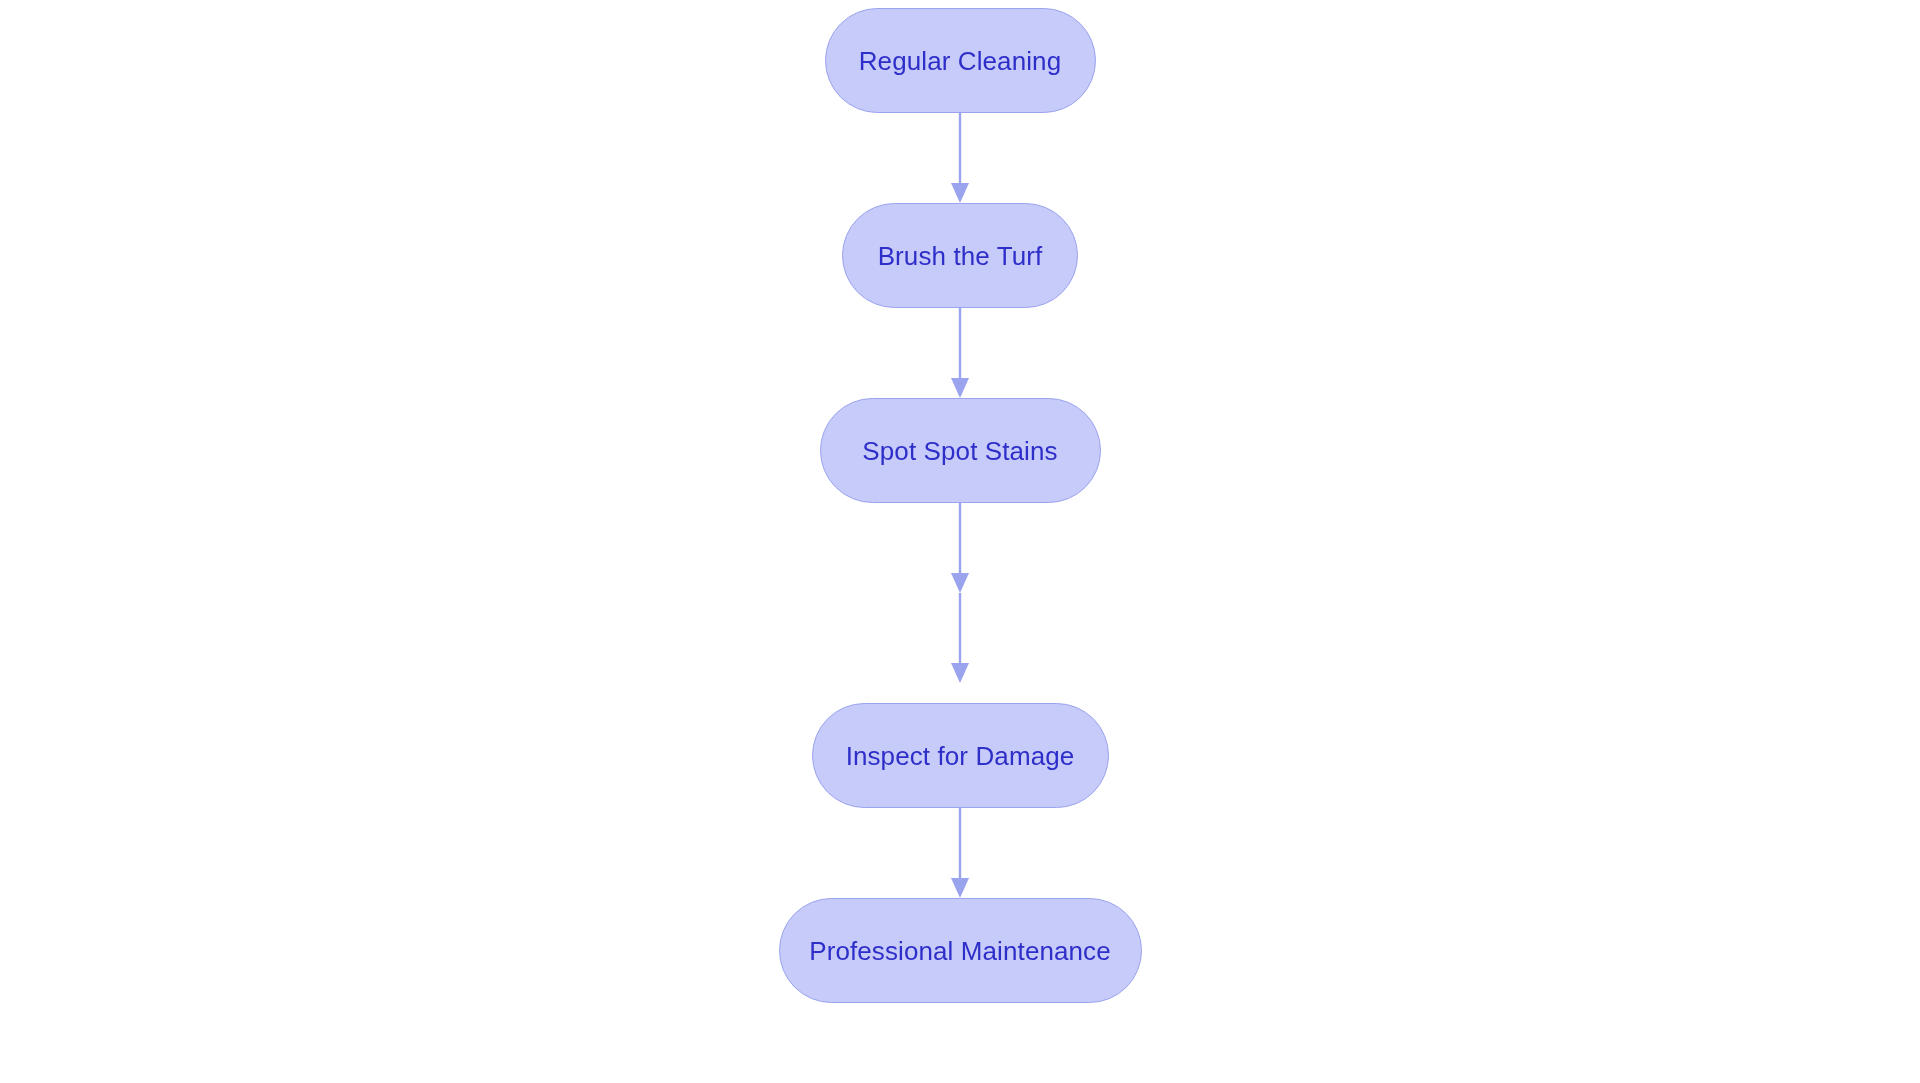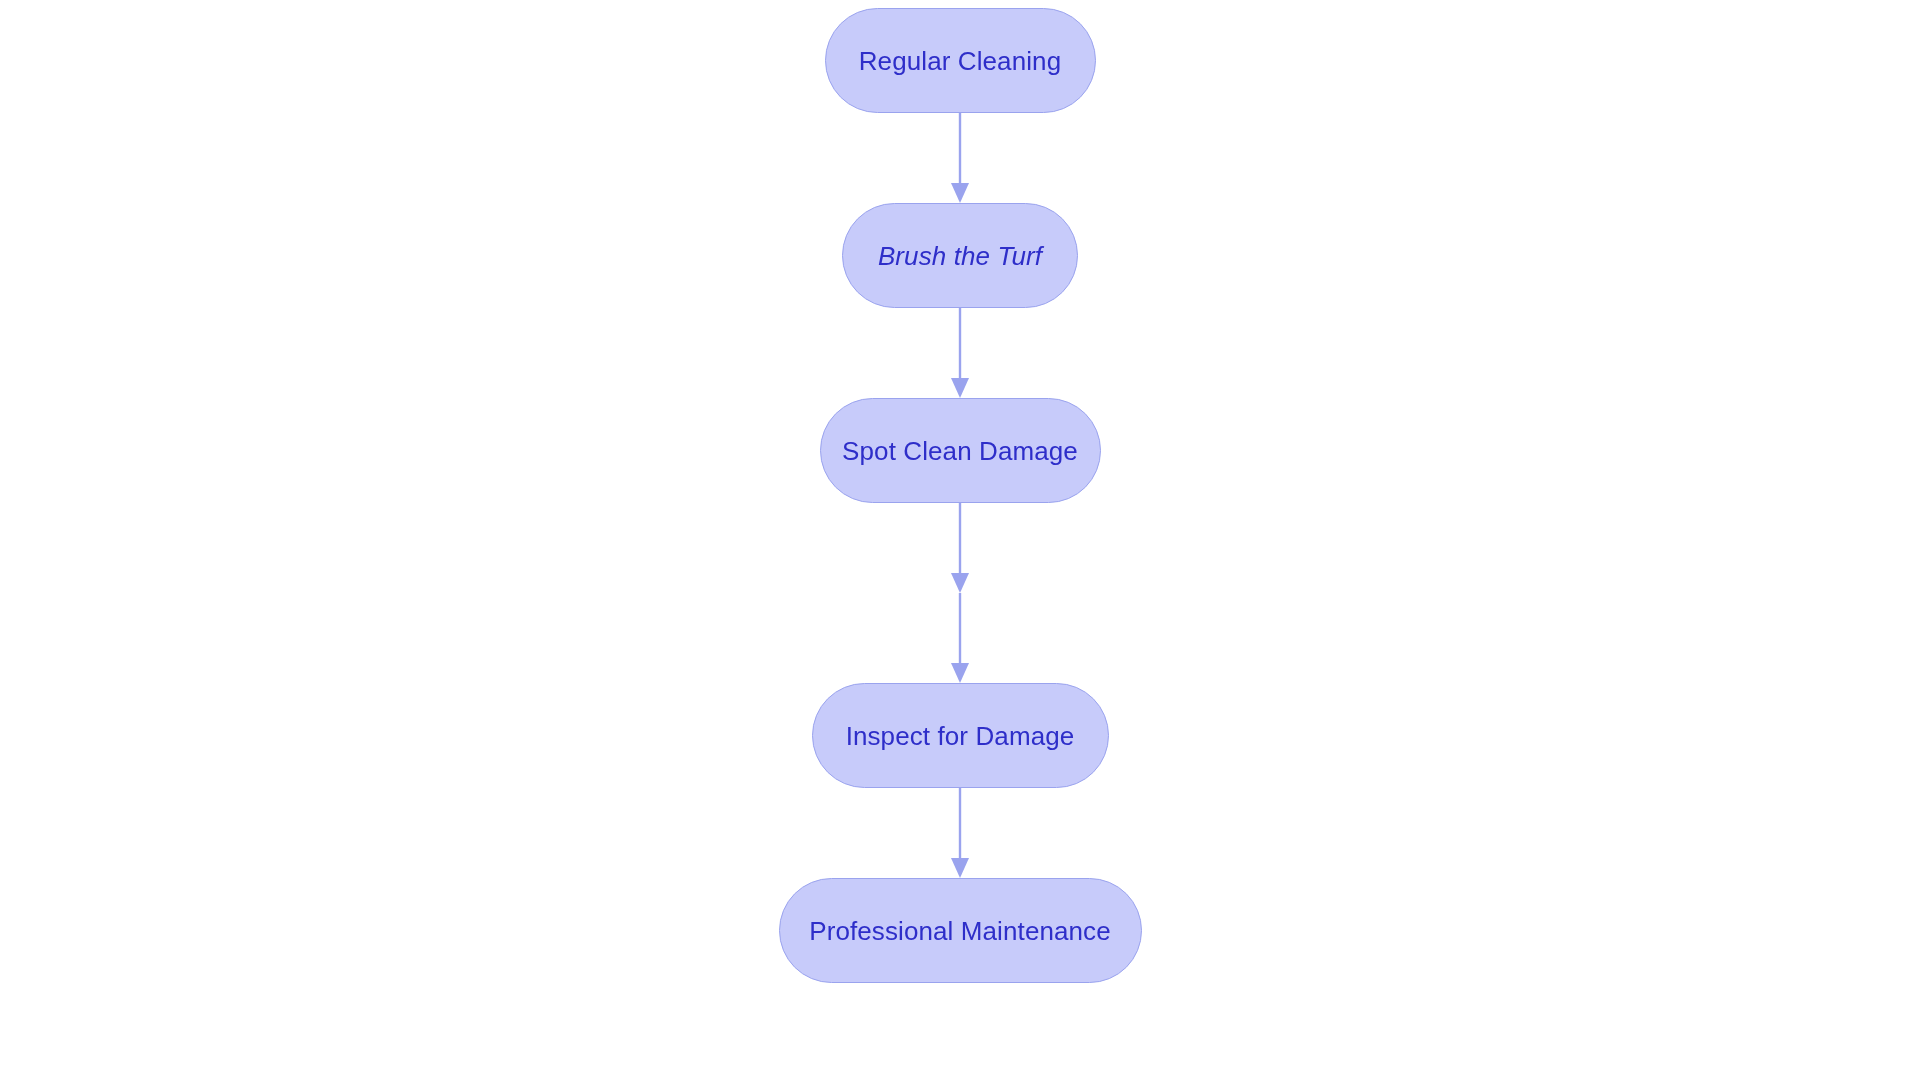--- a/index.html
+++ b/index.html
@@ -52,24 +52,24 @@
     font-size: 26px;
     font-weight: 400;
     line-height: 1;
     letter-spacing: 0.1px;
     white-space: nowrap;
     font-family: "Liberation Sans", "DejaVu Sans", sans-serif;
   }
 
   
   .n0 { width: 271px; }
-  .n1 { width: 236px; font-style: italic; }
+  .n1 { width: 236px; }
   .n2 { width: 281px; }
   .n3 { width: 262px; }
-  .n4 { width: 297px; }
+  .n4 { width: 297px; margin-top: 20px; }
   .n5 { width: 363px; }
 
   .connector {
     flex: 0 0 auto;
     width: 30px;
     height: 90px;
     display: block;
     overflow: visible;
   }
 </style>
@@ -91,21 +91,21 @@
     <div class="node n1">
       <span class="node-label">Brush the Turf</span>
     </div>
 
     <svg class="connector" viewBox="0 0 30 90" xmlns="http://www.w3.org/2000/svg">
       <line x1="15" y1="0" x2="15" y2="76" stroke="#9aa3ee" stroke-width="2.4"></line>
       <polygon points="15,90 6,70 24,70" fill="#9aa3ee"></polygon>
     </svg>
 
     <div class="node n2">
-      <span class="node-label">Spot Clean Damage</span>
+      <span class="node-label">Spot Spot Stains</span>
     </div>
 
     <svg class="connector" viewBox="0 0 30 90" xmlns="http://www.w3.org/2000/svg">
       <line x1="15" y1="0" x2="15" y2="76" stroke="#9aa3ee" stroke-width="2.4"></line>
       <polygon points="15,90 6,70 24,70" fill="#9aa3ee"></polygon>
     </svg>
 
 
     <svg class="connector" viewBox="0 0 30 90" xmlns="http://www.w3.org/2000/svg">
       <line x1="15" y1="0" x2="15" y2="76" stroke="#9aa3ee" stroke-width="2.4"></line>

